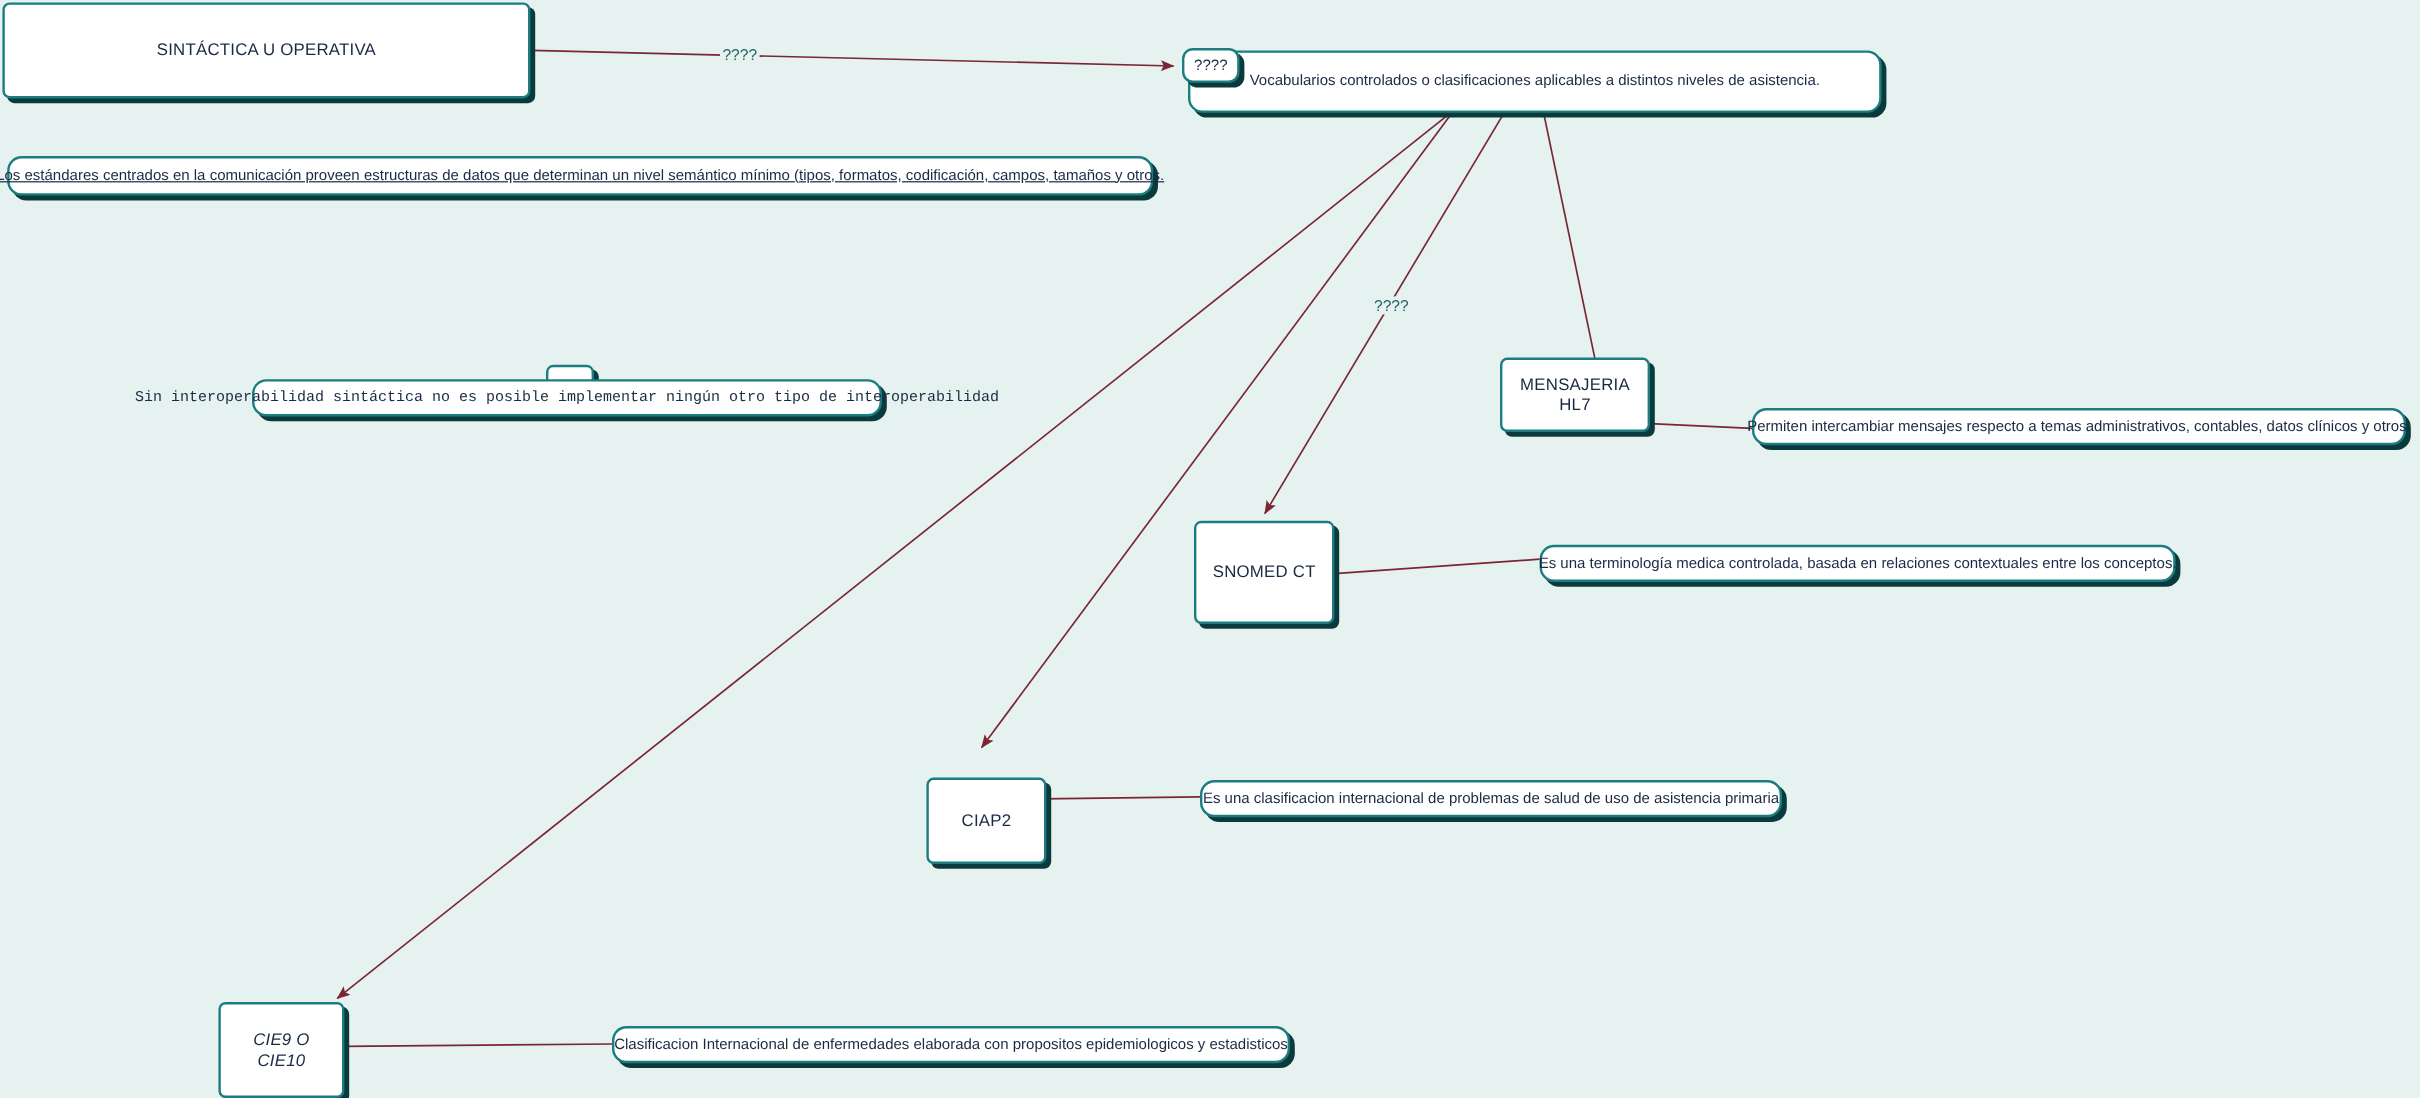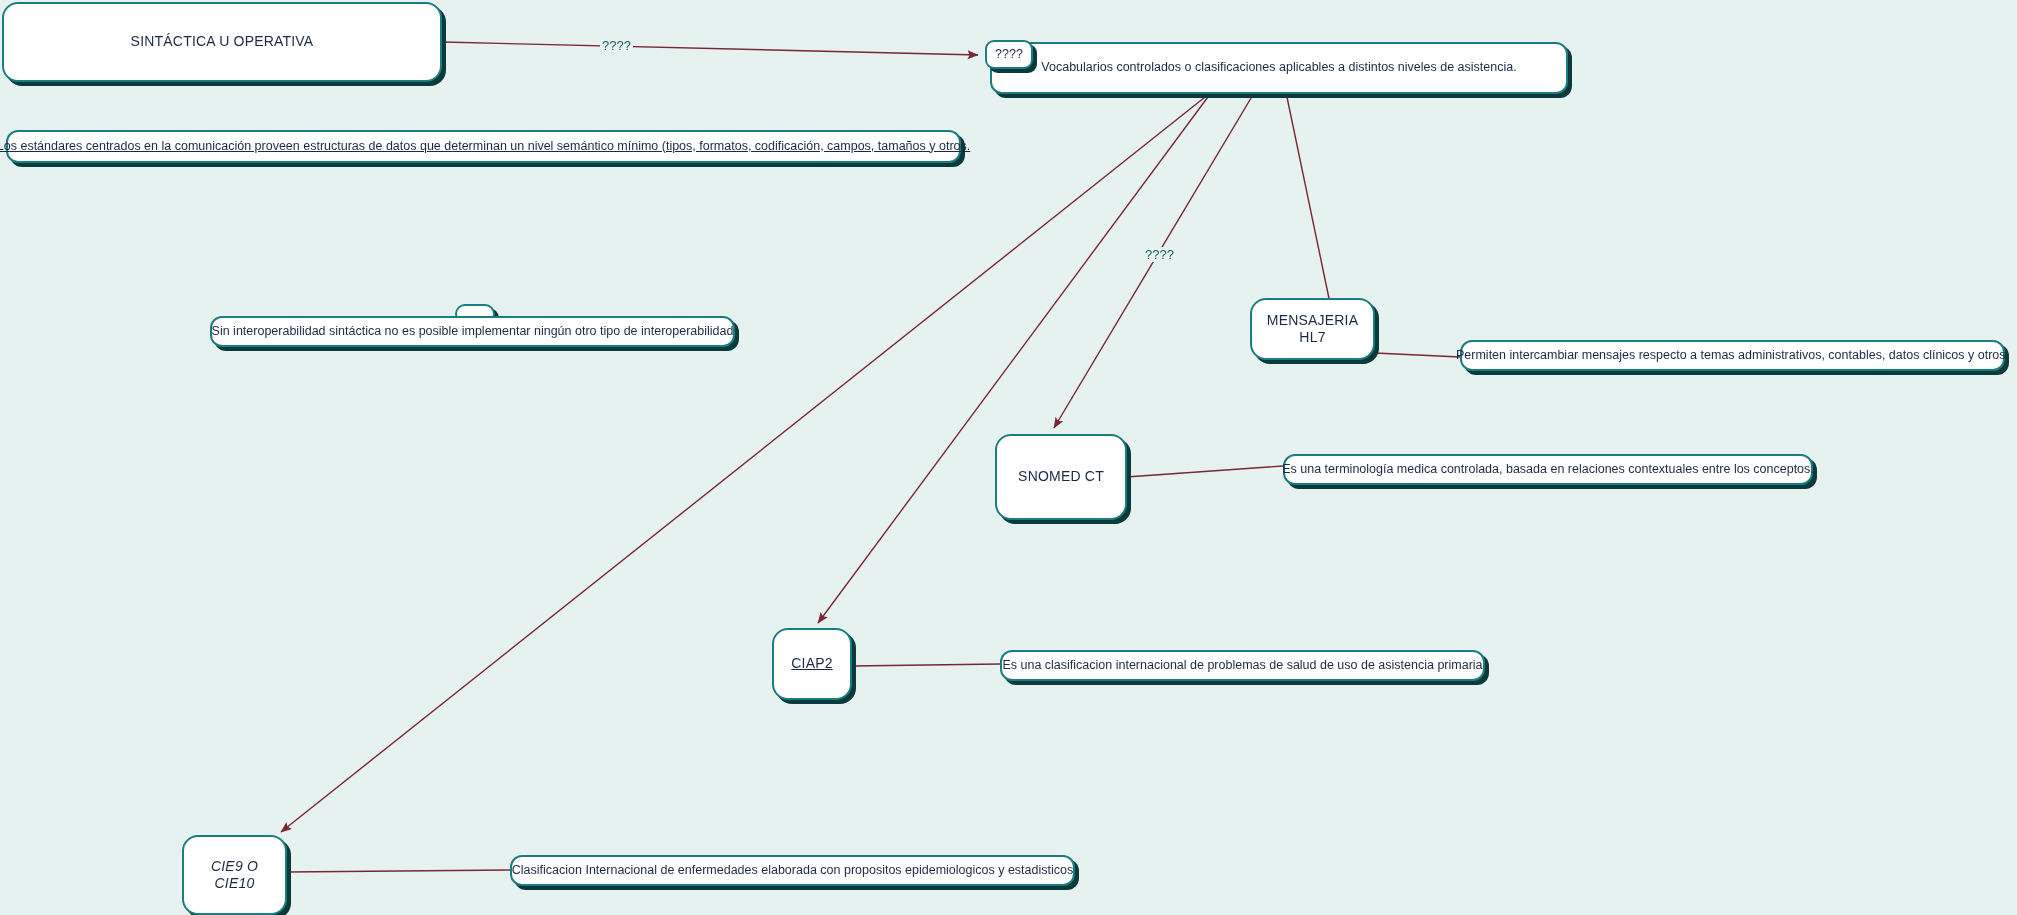--- a/index.html
+++ b/index.html
@@ -22,21 +22,21 @@
     width: 2017px;
     height: 915px;
     pointer-events: none;
   }
   
   .node {
     position: absolute;
     box-sizing: border-box;
     background: #ffffff;
     border: 2px solid #1c7d80;
-    border-radius: 16px;
+    border-radius: 6px;
     box-shadow: 4px 4px 0 0 #0b3a3c;
     display: flex;
     align-items: center;
     justify-content: center;
     color: #1b2a44;
     font-size: 13px;
     line-height: 1.25;
     text-align: center;
     padding: 6px 10px;
     z-index: 5;
@@ -99,42 +99,42 @@
   <div id="node-group">
       <div class="node concept" style="left: 2px; top: 2px; width: 440px; height: 80px;">
         <span>SINTÁCTICA U OPERATIVA</span>
       </div>
       <div class="node note" style="left: 6px; top: 130px; width: 955px; height: 33px; text-decoration: underline;">
         <span>Los estándares centrados en la comunicación proveen estructuras de datos que determinan un nivel semántico mínimo (tipos, formatos, codificación, campos, tamaños y otros.</span>
       </div>
       <div class="node hidden-peek" style="left: 455px; top: 304px; width: 40px; height: 20px;">
         <span></span>
       </div>
-      <div class="node note" style="left: 210px; top: 316px; width: 525px; height: 31px;">
+      <div class="node note" style="left: 210px; top: 316px; width: 525px; height: 31px; font-family: Liberation Mono, monospace;">
         <span>Sin interoperabilidad sintáctica no es posible implementar ningún otro tipo de interoperabilidad</span>
       </div>
       <div class="node tiny" style="left: 985px; top: 40px; width: 48px; height: 29px;">
         <span>????</span>
       </div>
       <div class="node note" style="left: 990px; top: 42px; width: 578px; height: 52px;">
         <span>Vocabularios controlados o clasificaciones aplicables a distintos niveles de asistencia.</span>
       </div>
       <div class="node concept" style="left: 1250px; top: 298px; width: 125px; height: 62px;">
         <span>MENSAJERIA HL7</span>
       </div>
       <div class="node note" style="left: 1460px; top: 340px; width: 545px; height: 31px;">
         <span>Permiten intercambiar mensajes respecto a temas administrativos, contables, datos clínicos y otros.</span>
       </div>
-      <div class="node concept" style="left: 995px; top: 434px; width: 132px; height: 86px;">
+      <div class="node concept" style="left: 995px; top: 434px; width: 117px; height: 86px;">
         <span>SNOMED CT</span>
       </div>
       <div class="node note" style="left: 1283px; top: 454px; width: 530px; height: 31px; text-align: right;">
         <span>Es una terminología medica controlada, basada en relaciones contextuales entre los conceptos.</span>
       </div>
-      <div class="node concept" style="left: 772px; top: 628px; width: 80px; height: 72px; text-decoration: underline;">
+      <div class="node concept" style="left: 772px; top: 648px; width: 100px; height: 72px;">
         <span>CIAP2</span>
       </div>
       <div class="node note" style="left: 1000px; top: 650px; width: 485px; height: 31px;">
         <span>Es una clasificacion internacional de problemas de salud de uso de asistencia primaria</span>
       </div>
       <div class="node concept" style="left: 182px; top: 835px; width: 105px; height: 80px; font-style: italic;">
         <span>CIE9 O CIE10</span>
       </div>
       <div class="node note" style="left: 510px; top: 855px; width: 565px; height: 31px; text-align: right;">
         <span>Clasificacion Internacional de enfermedades elaborada con propositos epidemiologicos y estadisticos</span>

